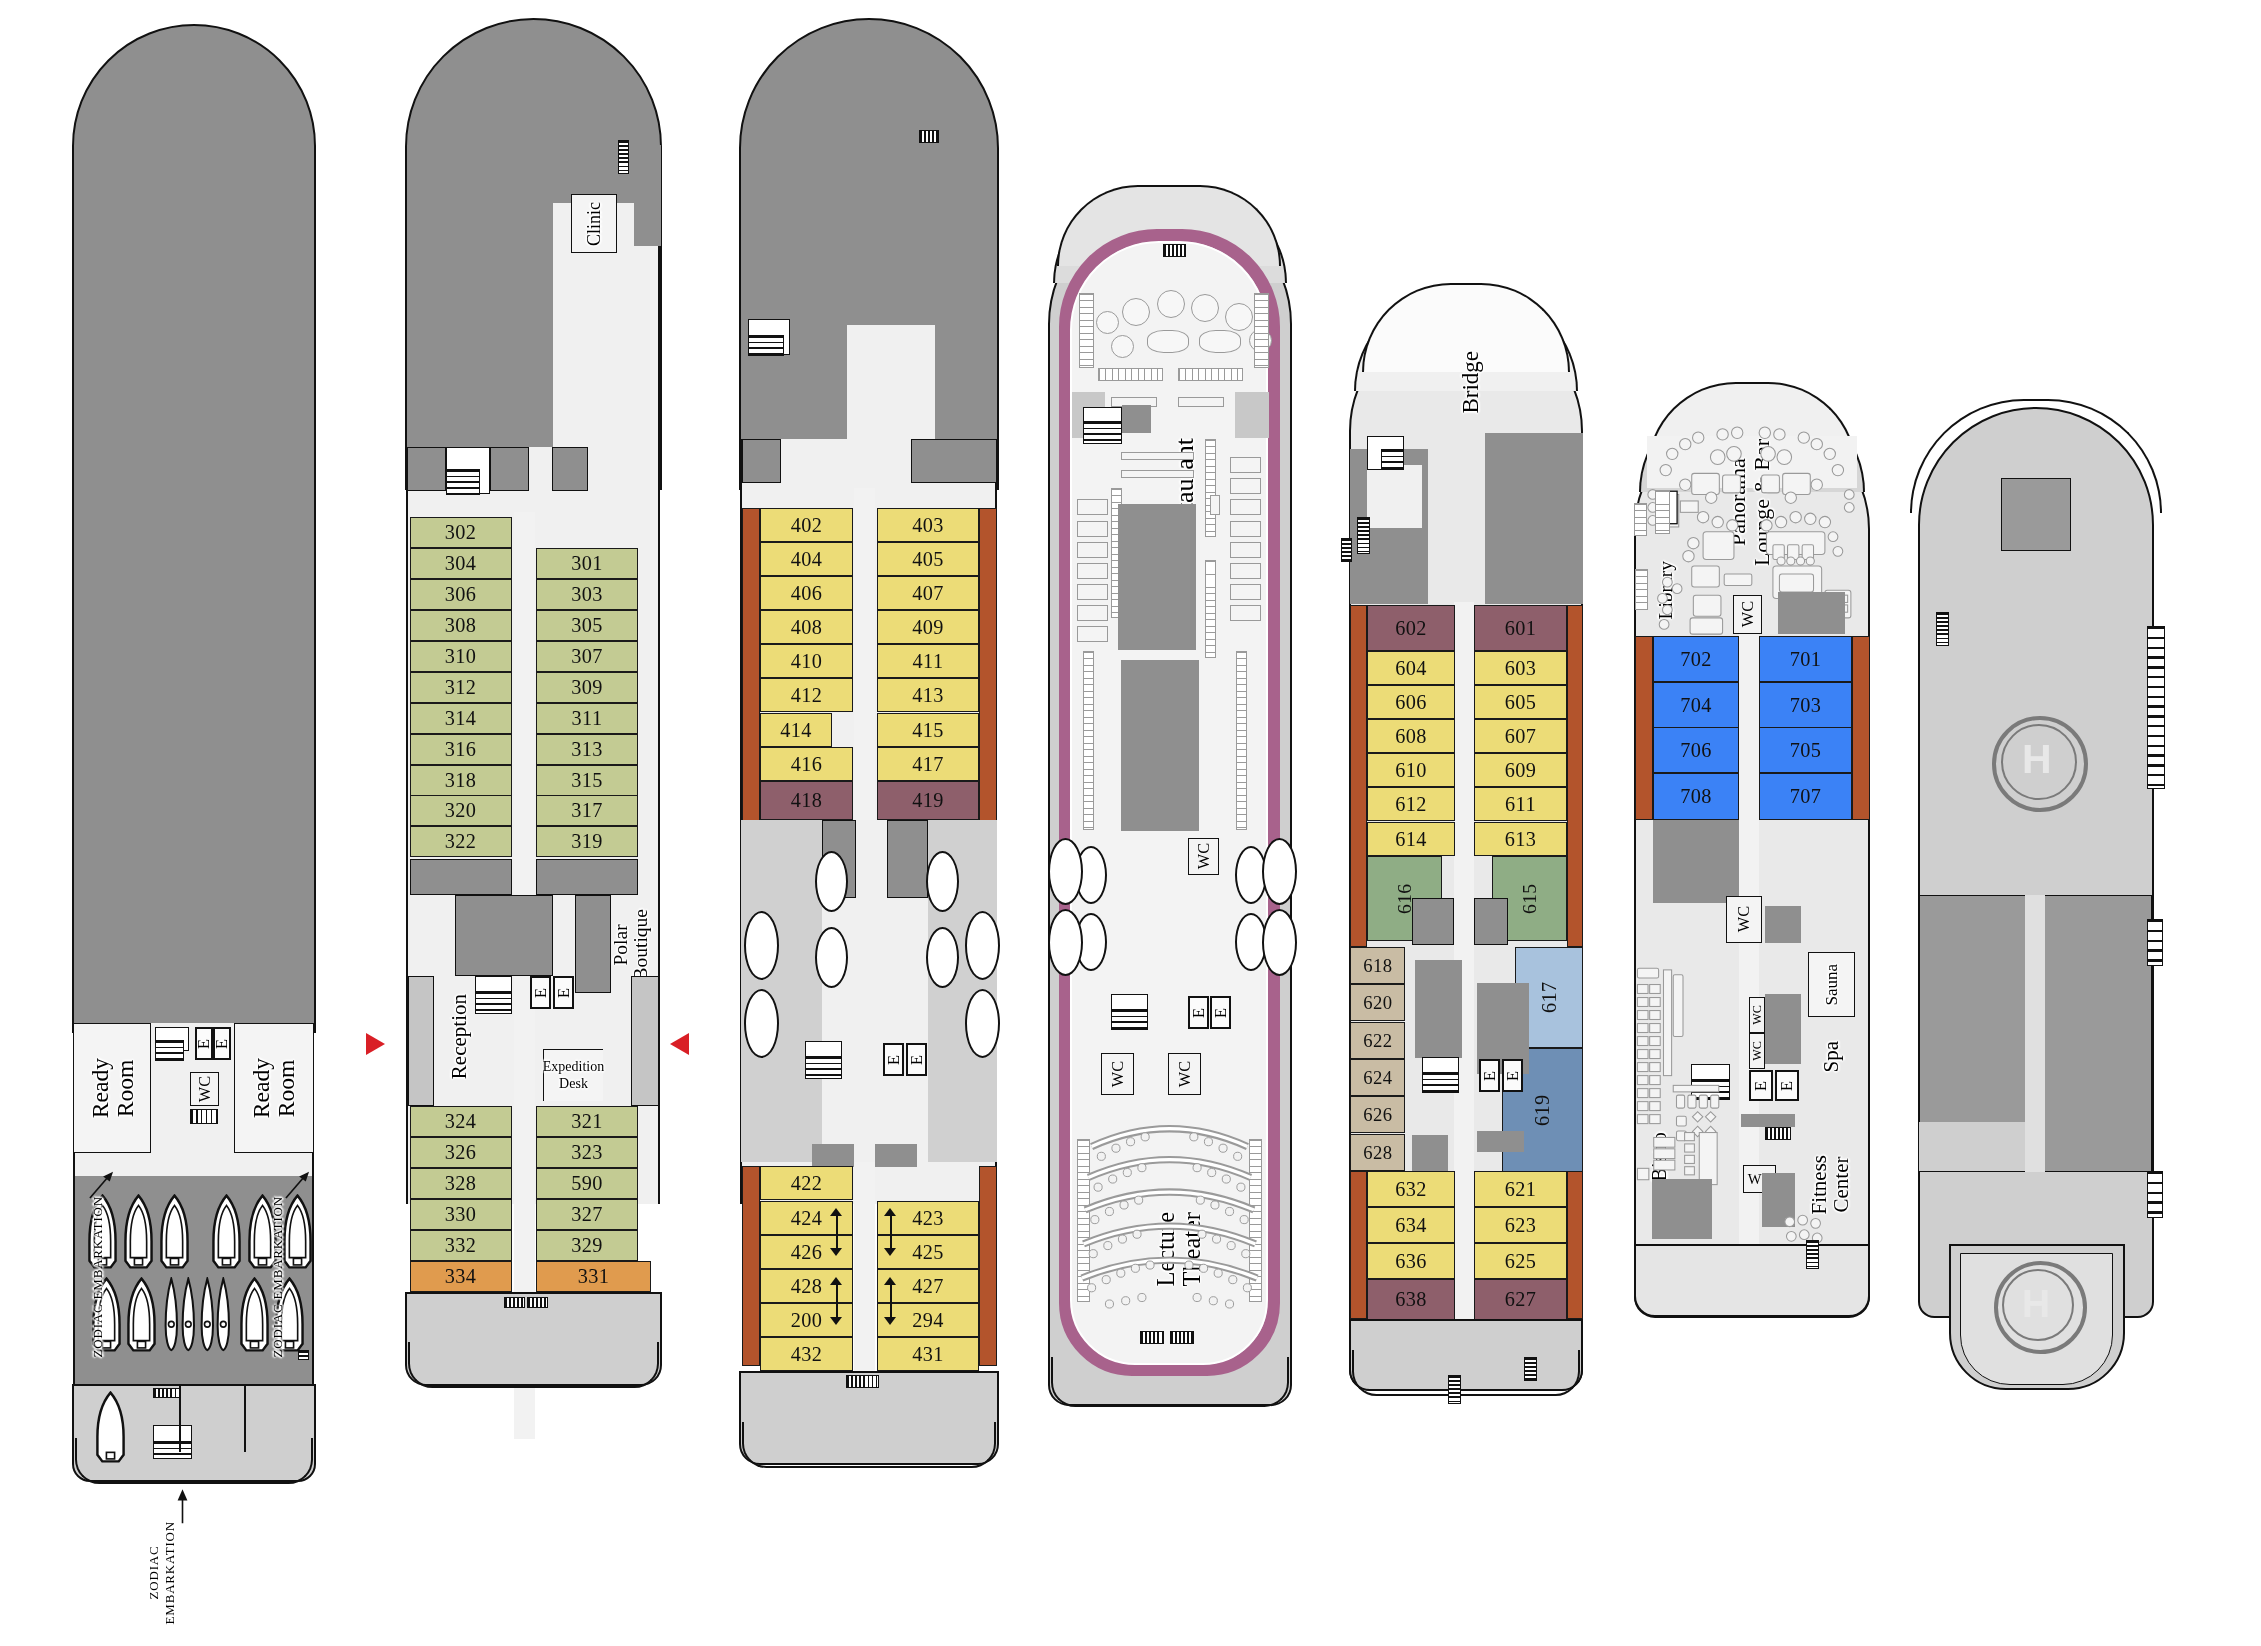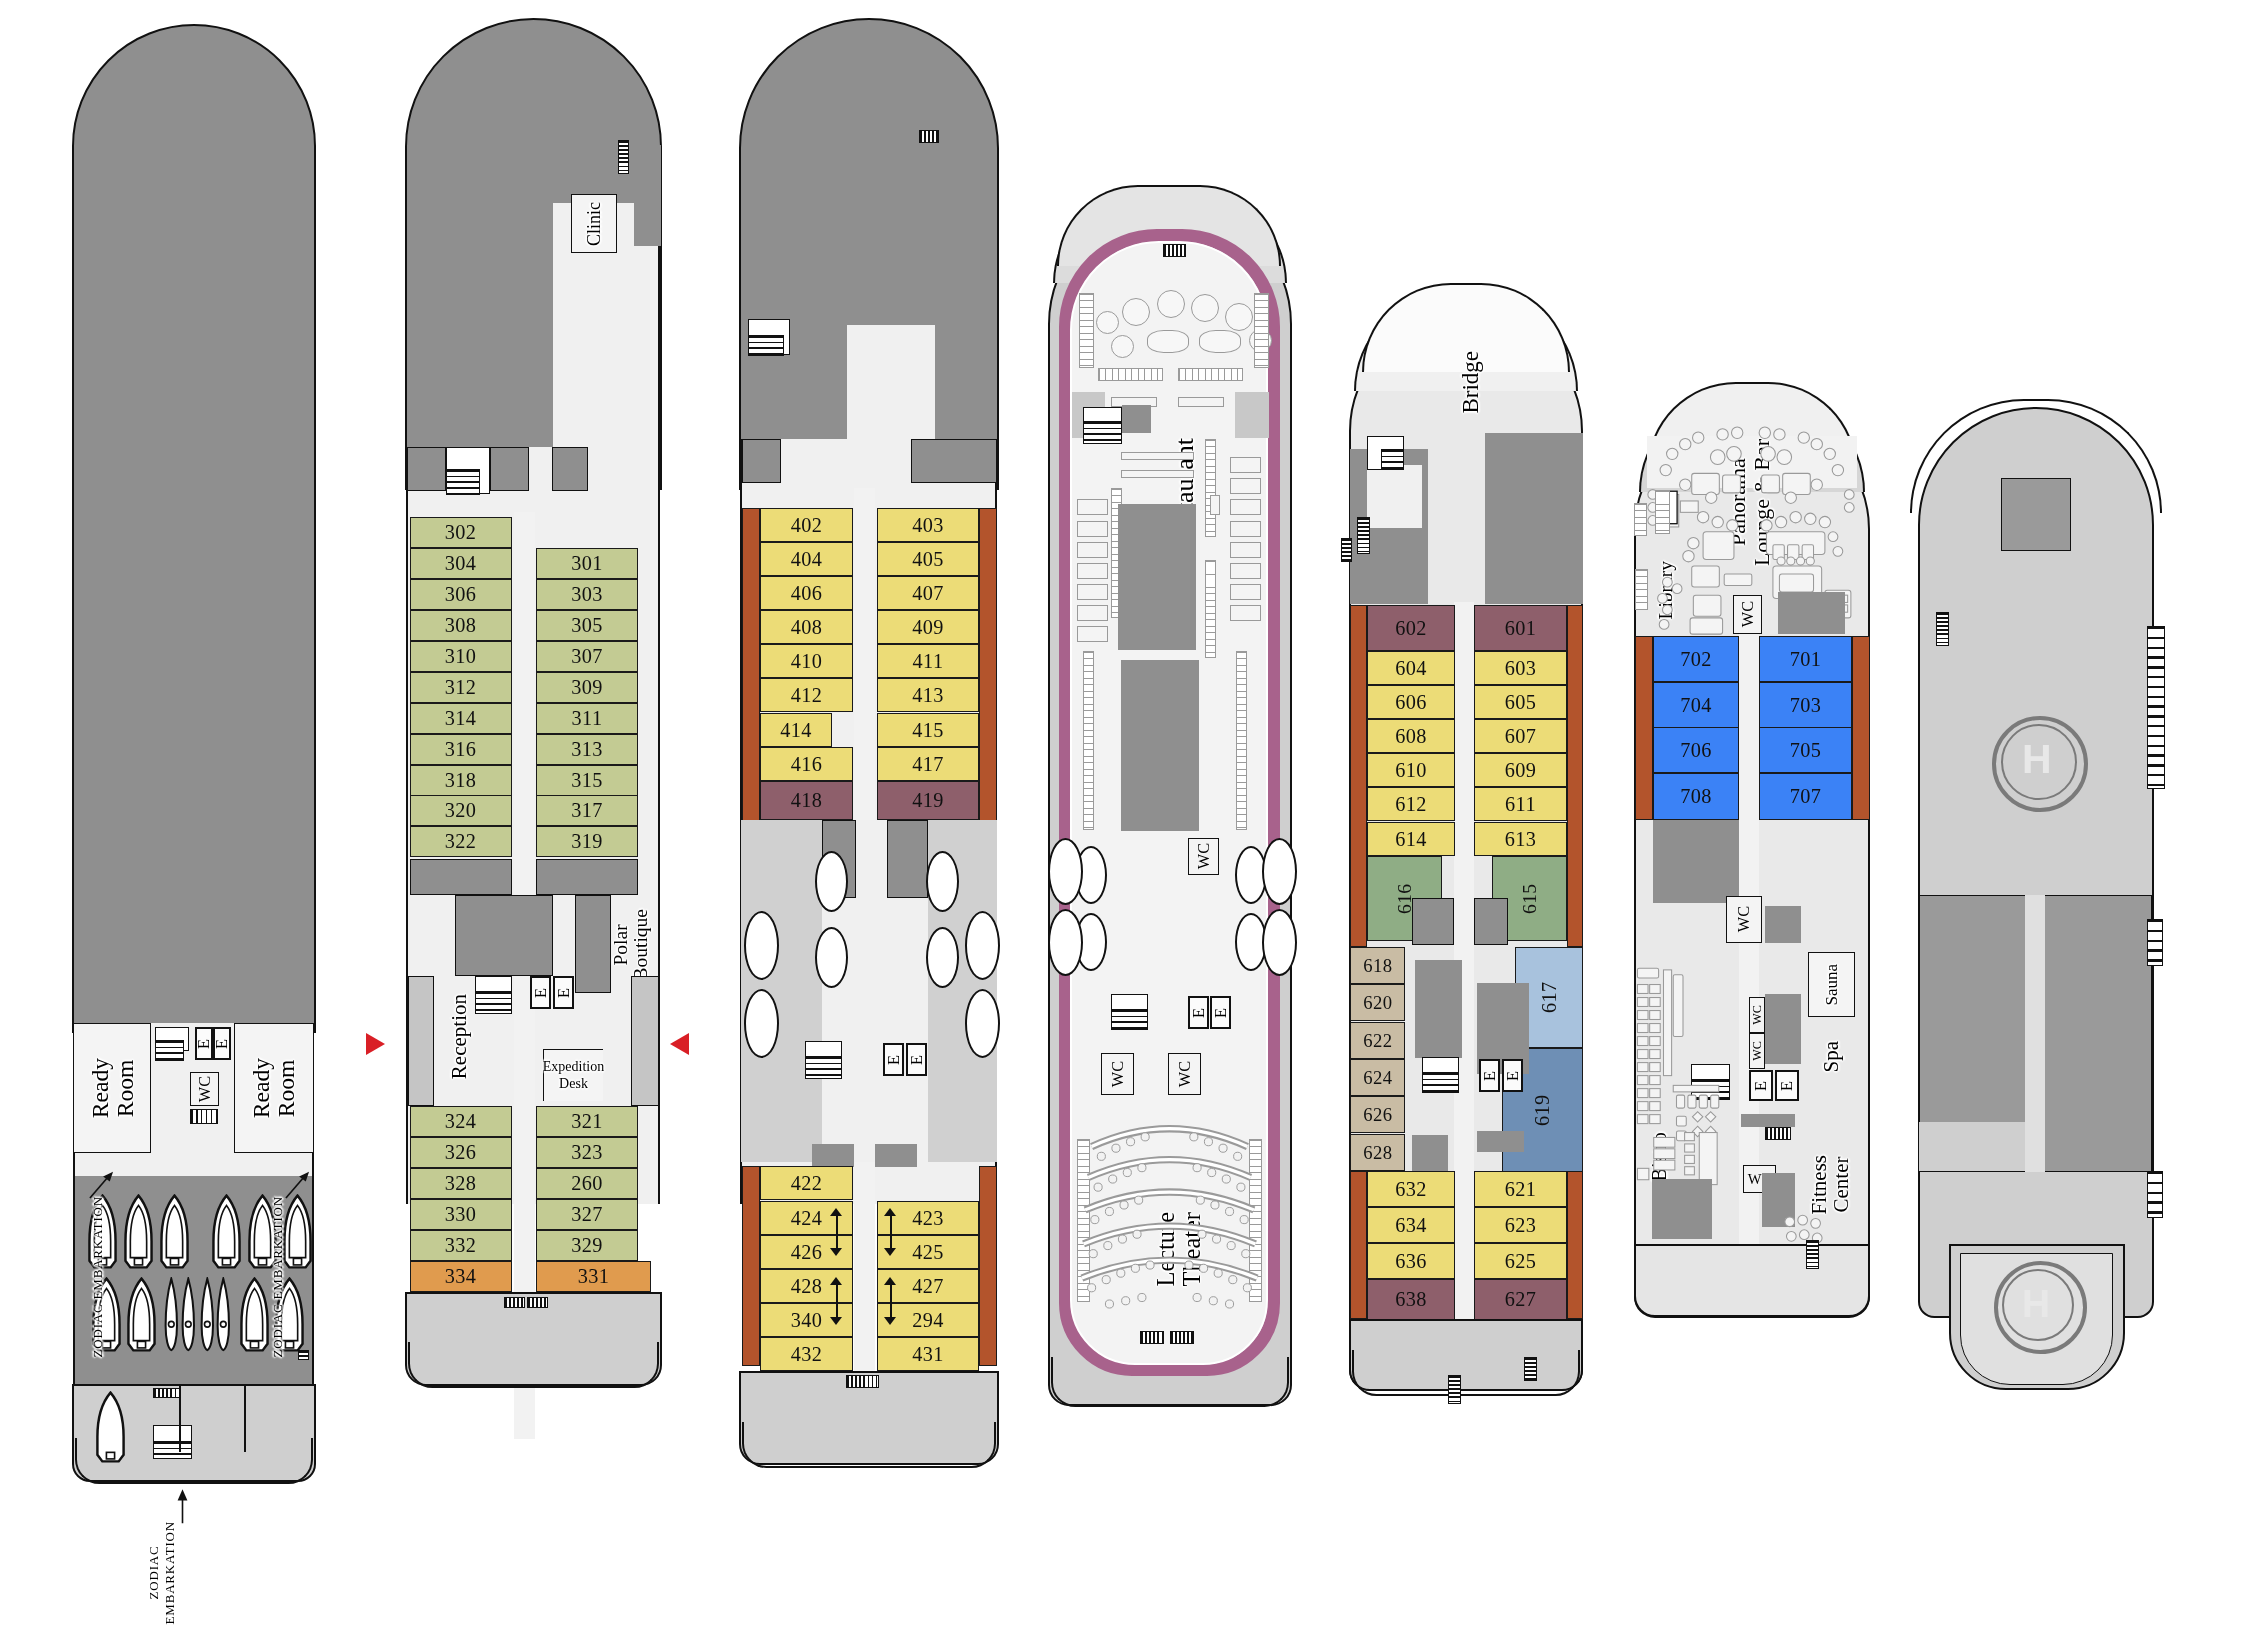--- a/index.html
+++ b/index.html
@@ -333,21 +333,21 @@
 
   <div class="cab c-olive" style="left:19.5px;top:1106px;width:102px;height:31px;">324</div>
   <div class="cab c-olive" style="left:19.5px;top:1137px;width:102px;height:31px;">326</div>
   <div class="cab c-olive" style="left:19.5px;top:1168px;width:102px;height:31px;">328</div>
   <div class="cab c-olive" style="left:19.5px;top:1199px;width:102px;height:31px;">330</div>
   <div class="cab c-olive" style="left:19.5px;top:1230px;width:102px;height:31px;">332</div>
   <div class="cab c-orange" style="left:19.5px;top:1261px;width:102px;height:31px;">334</div>
 
   <div class="cab c-olive" style="left:146px;top:1106px;width:102px;height:31px;">321</div>
   <div class="cab c-olive" style="left:146px;top:1137px;width:102px;height:31px;">323</div>
-  <div class="cab c-olive" style="left:146px;top:1168px;width:102px;height:31px;">260</div>
+  <div class="cab c-olive" style="left:146px;top:1168px;width:102px;height:31px;">590</div>
   <div class="cab c-olive" style="left:146px;top:1199px;width:102px;height:31px;">327</div>
   <div class="cab c-olive" style="left:146px;top:1230px;width:102px;height:31px;">329</div>
   <div class="cab c-orange" style="left:146px;top:1261px;width:115px;height:31px;">331</div>
 
   <div class="hull" style="left:14.6px;top:1292px;width:257px;height:94px;background:#cfcfcf;border:2.4px solid #111;border-radius:0 0 21px 21px;"></div>
   <div class="hull" style="left:18px;top:1342px;width:251px;height:46px;background:transparent;border:2.4px solid #111;border-top:none;border-radius:0 0 24.4px 24.4px;"></div>
   <div class="stair" style="left:114px;top:1297px;width:21px;height:11.4px;background-image:repeating-linear-gradient(to right,#111 0 1.6px,#fff 1.6px 4.1px);"></div>
   <div class="stair" style="left:137px;top:1297px;width:21px;height:11.4px;background-image:repeating-linear-gradient(to right,#111 0 1.6px,#fff 1.6px 4.1px);"></div>
 
   <div class="arrowR" style="left:-24.4px;top:1033px;"></div>
@@ -419,21 +419,21 @@
   <div class="graymid" style="position:absolute;left:88px;top:1144px;width:42px;height:23px;border:none;background:#8f8f8f;"></div>
   <div class="graymid" style="position:absolute;left:151px;top:1144px;width:42px;height:23px;border:none;background:#8f8f8f;"></div>
 
   <div class="rust-strip" style="left:18px;top:1166px;width:18px;height:200px;"></div>
   <div class="rust-strip" style="left:255px;top:1166px;width:18px;height:200px;"></div>
 
   <div class="cab c-yellow" style="left:36px;top:1166px;width:93px;height:34px;">422</div>
   <div class="cab c-yellow" style="left:36px;top:1201px;width:93px;height:34px;">424</div>
   <div class="cab c-yellow" style="left:36px;top:1235px;width:93px;height:34px;">426</div>
   <div class="cab c-yellow" style="left:36px;top:1269px;width:93px;height:34px;">428</div>
-  <div class="cab c-yellow" style="left:36px;top:1303px;width:93px;height:34px;">340</div>
+  <div class="cab c-yellow" style="left:36px;top:1303px;width:93px;height:34px;">200</div>
   <div class="cab c-yellow" style="left:36px;top:1337px;width:93px;height:34px;">432</div>
   <div class="arrowUD" style="left:112px;top:1215px;height:34px;"></div>
   <div class="arrowUD" style="left:112px;top:1284px;height:34px;"></div>
 
   <div class="cab c-yellow" style="left:153px;top:1166px;width:102px;height:34px;margin-top:36px;">421</div>
   <div class="cab c-yellow" style="left:153px;top:1201px;width:102px;height:34px;">423</div>
   <div class="cab c-yellow" style="left:153px;top:1235px;width:102px;height:34px;">425</div>
   <div class="cab c-yellow" style="left:153px;top:1269px;width:102px;height:34px;">427</div>
   <div class="cab c-yellow" style="left:153px;top:1303px;width:102px;height:34px;">294</div>
   <div class="cab c-yellow" style="left:153px;top:1337px;width:102px;height:34px;">431</div>

